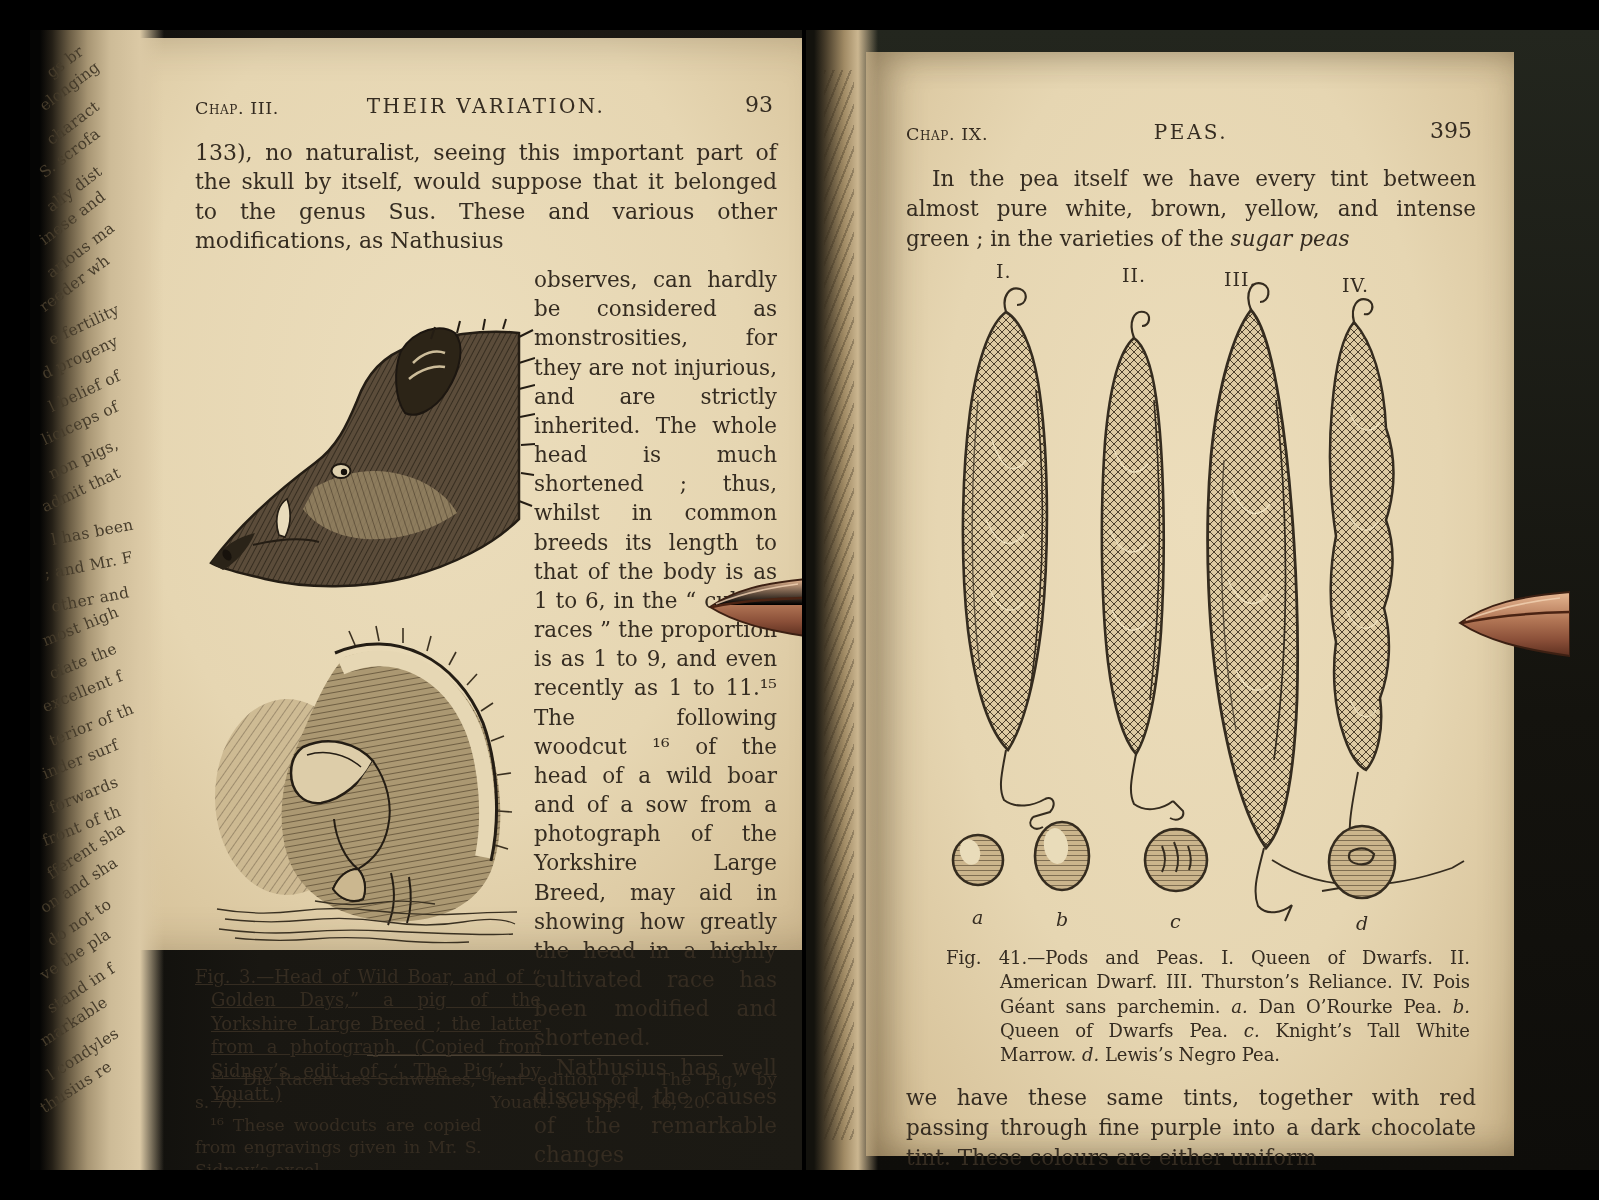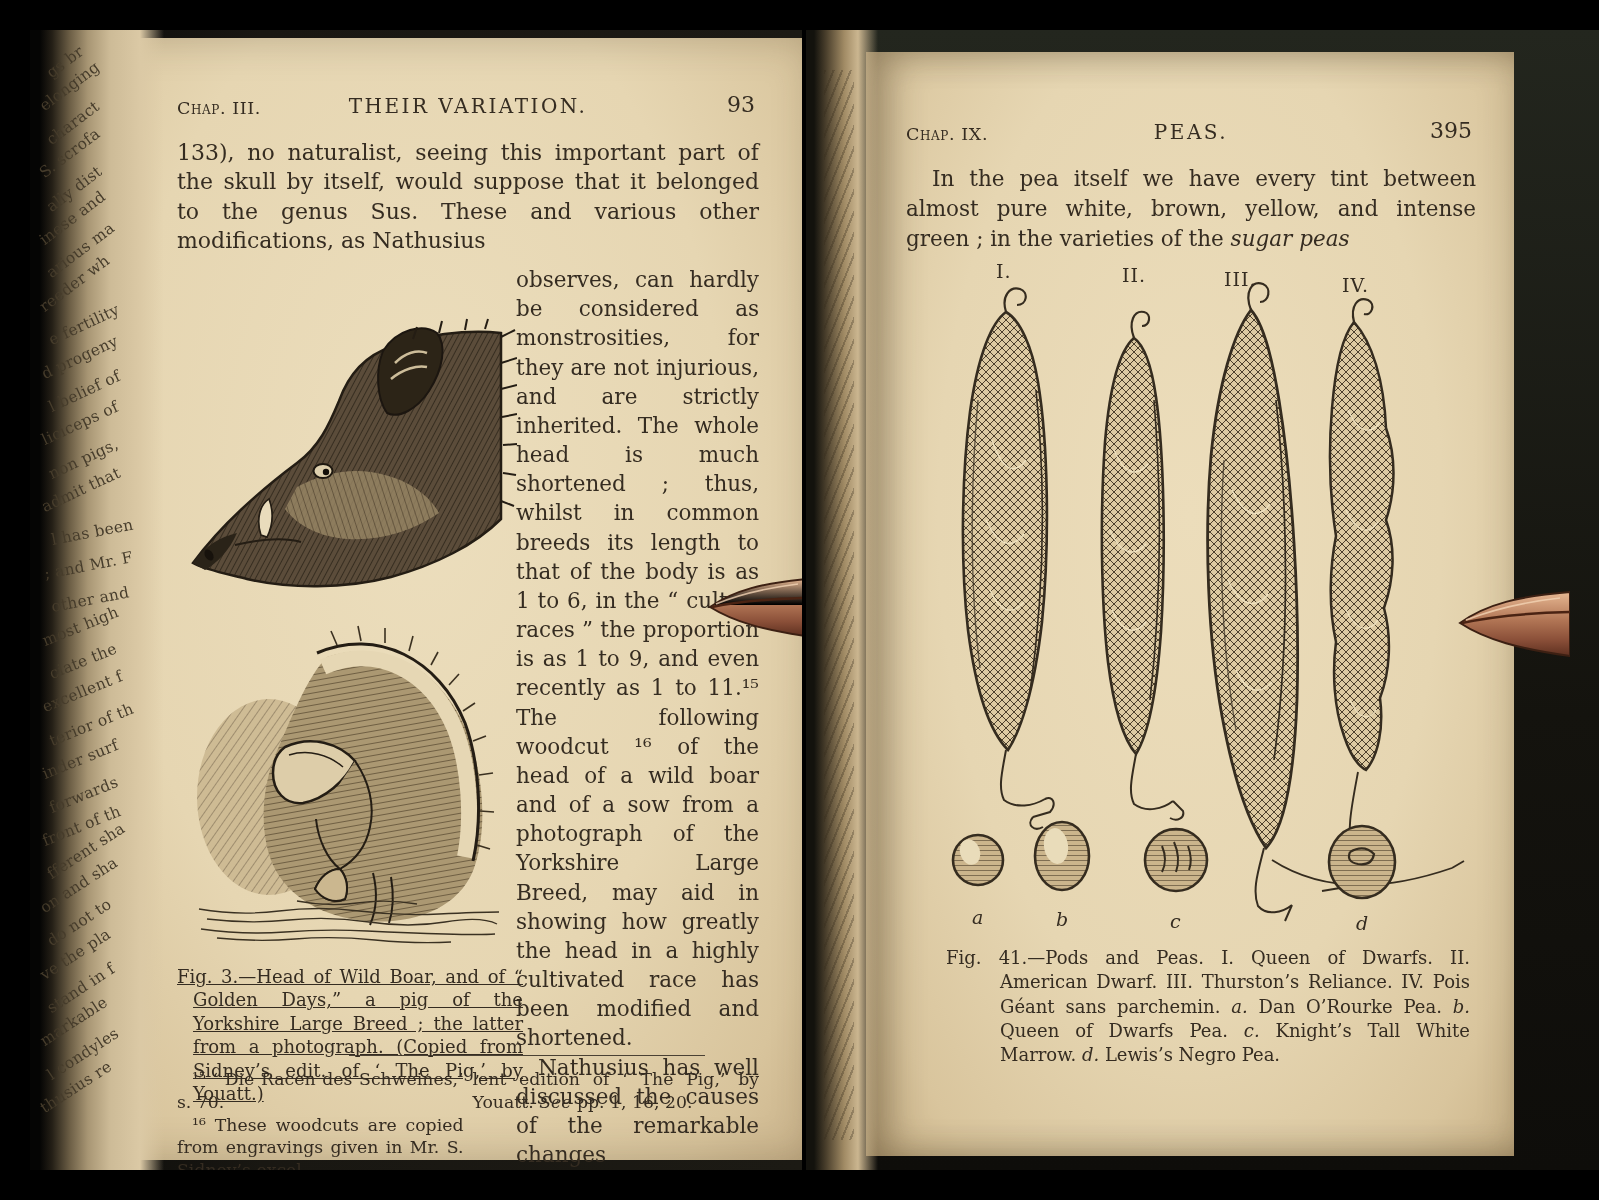--- a/index.html
+++ b/index.html
@@ -19,21 +19,21 @@
   .frag:nth-child(-n+8){transform:rotate(-37deg);}
   .frag:nth-child(n+9):nth-child(-n+14){transform:rotate(-25deg);}
   .frag:nth-child(n+15):nth-child(-n+17){transform:rotate(-11deg);}
   .frag:nth-child(n+18):nth-child(-n+24){transform:rotate(-22deg);}
   .frag:nth-child(n+25){transform:rotate(-33deg);}
 
   
   .page{position:absolute;background:
       radial-gradient(ellipse at 46% 40%, #ecdebd 0%, #e6d6b2 55%, #d8c49c 85%, #c9b28a 100%);
       box-shadow:inset 0 0 40px rgba(60,45,20,.25);}
-  .page-left{left:60px;top:8px;width:724px;height:1122px;}
+  .page-left{left:78px;top:8px;width:724px;height:912px;}
   .page-right{left:60px;top:22px;width:648px;height:1104px;
       background:radial-gradient(ellipse at 50% 42%, #ecddbb 0%, #e6d6b2 55%, #d9c59d 85%, #cab389 100%);
       box-shadow:inset 26px 0 34px rgba(55,40,18,.30), inset 0 0 36px rgba(60,45,20,.22);}
   .content{position:relative;}
   .pl-content{padding:54px 55px 0 87px;}
   .pr-content{padding:66px 38px 0 40px;}
 
   .hdr{position:relative;height:32px;margin-bottom:14px;}
   .chap{position:absolute;left:0;top:6px;font-variant:small-caps;font-size:17.5px;letter-spacing:.6px;}
   .hdr-title{position:absolute;left:50%;transform:translateX(-50%);top:2px;font-size:20px;letter-spacing:2.5px;}
@@ -344,20 +344,21 @@
           <span class="numeral" style="left:436px;top:14px;">IV.</span>
 
           <span class="pealetter" style="left:66px;top:646px;">a</span>
           <span class="pealetter" style="left:150px;top:648px;">b</span>
           <span class="pealetter" style="left:264px;top:650px;">c</span>
           <span class="pealetter" style="left:450px;top:652px;">d</span>
         </div>
 
         <p class="caption41 justified"><span>Fig. 41.—Pods and Peas.  I. Queen of Dwarfs.  II. American Dwarf.  III. Thurston’s Reliance.  IV. Pois Géant sans parchemin.  </span><span class="it">a.</span><span> Dan O’Rourke Pea. </span><span class="it">b.</span><span> Queen of Dwarfs Pea.  </span><span class="it">c.</span><span> Knight’s Tall White Marrow.  </span><span class="it">d.</span><span> Lewis’s Negro Pea.</span></p>
 
+        <p class="closing justified">we have these same tints, together with red passing through fine purple into a dark chocolate tint.  These colours are either uniform</p>
 
       </div>
     </div>
 
     <svg class="pointer pointer-right" width="114" height="82" viewBox="0 0 114 82">
       <defs>
         <linearGradient id="cop2" x1="0" y1="0" x2="0" y2="1">
           <stop offset="0" stop-color="#e7b893"></stop>
             <stop offset=".45" stop-color="#b07454"></stop>
           <stop offset=".75" stop-color="#8a4f38"></stop>

